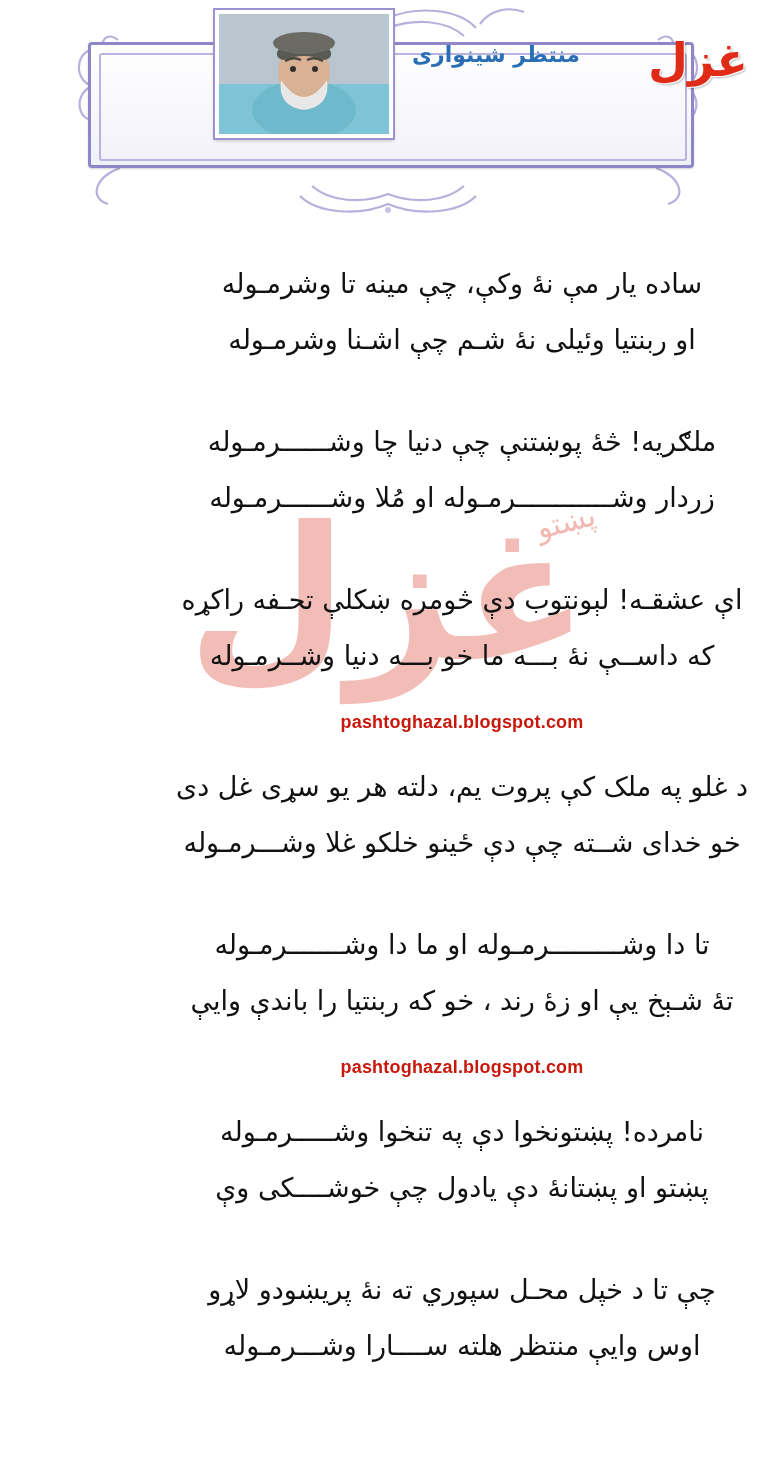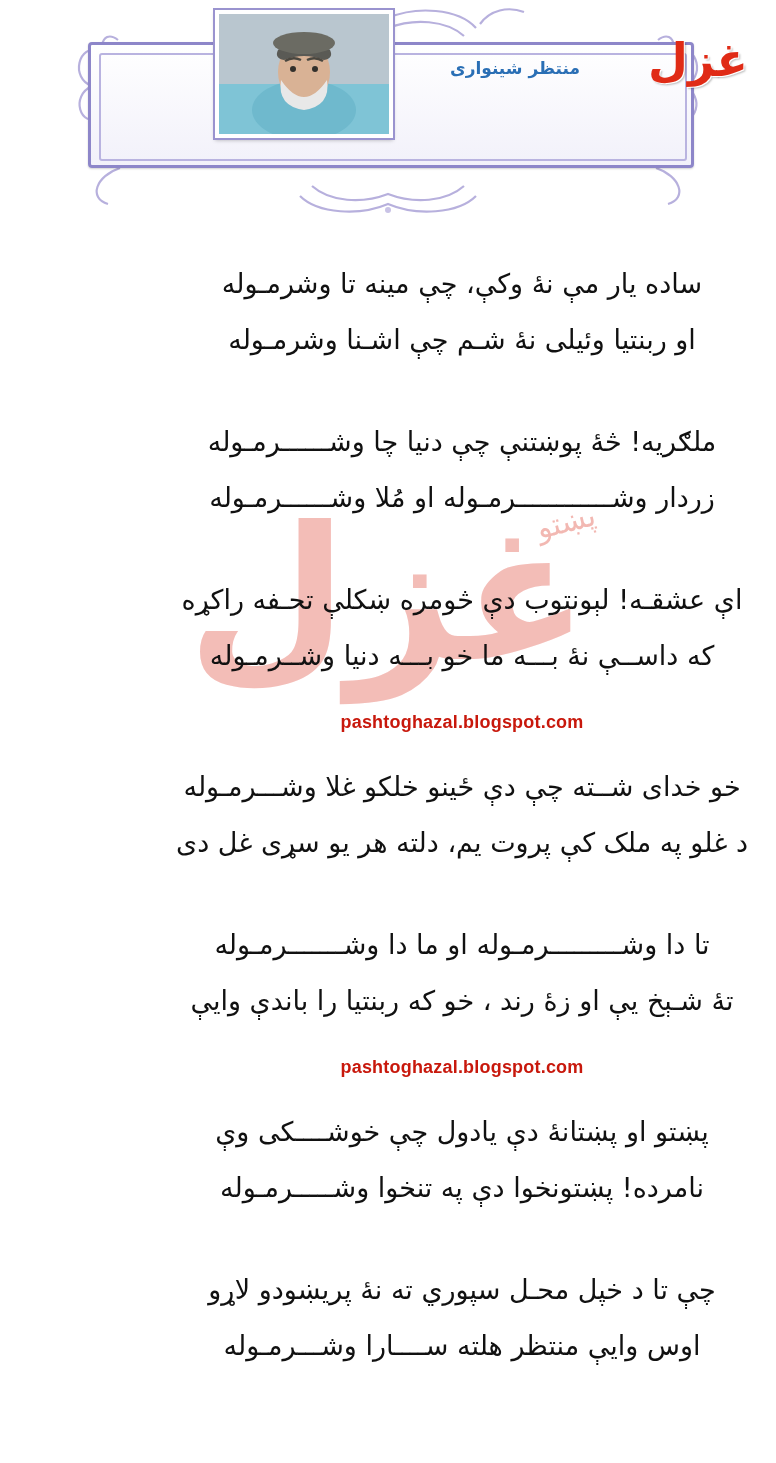--- a/index.html
+++ b/index.html
@@ -71,22 +71,22 @@
     box-shadow: 0 0 0 2px #9a93cf, 0 2px 4px rgba(0,0,0,.3);
     overflow: hidden;
     background: #cfd8de;
   }
   
   .portrait { display:block; width: 100%; height: 100%; }
 
   .banner-author {
     position: absolute;
     right: 196px;
-    top: 58px;
-    font-size: 17px;
+    top: 42px;
+    font-size: 22px;
     color: #2a6fb5;
     font-weight: bold;
     direction: rtl;
     white-space: nowrap;
   }
 
   
   .poem {
     position: relative;
     width: 628px;
@@ -222,33 +222,33 @@
   </div>
 
   <div class="stanza">
     <div class="line">اې عشقـه! لېونتوب دې څومره ښکلې تحـفه راکړه</div>
     <div class="line">که داســې نۀ بـــه ما خو بـــه دنیا وشــرمـوله</div>
   </div>
 
   <div class="watermark-url">pashtoghazal.blogspot.com</div>
 
   <div class="stanza">
+    <div class="line">د غلو په ملک کې پروت یم، دلته هر یو سړی غل دی</div>
     <div class="line">خو خدای شــته چې دې ځینو خلکو غلا وشـــرمـوله</div>
-    <div class="line">د غلو په ملک کې پروت یم، دلته هر یو سړی غل دی</div>
   </div>
 
   <div class="stanza">
     <div class="line">تا دا وشـــــــــرمـوله او ما دا وشـــــــرمـوله</div>
     <div class="line">تۀ شـېخ یې او زۀ رند ، خو که ربنتیا را باندې وایې</div>
   </div>
 
   <div class="watermark-url">pashtoghazal.blogspot.com</div>
 
   <div class="stanza">
+    <div class="line">نامرده! پښتونخوا دې په تنخوا وشـــــرمـوله</div>
     <div class="line">پښتو او پښتانۀ دې یادول چې خوشــــکی وې</div>
-    <div class="line">نامرده! پښتونخوا دې په تنخوا وشـــــرمـوله</div>
   </div>
 
   <div class="stanza">
     <div class="line">چې تا د خپل محـل سپوري ته نۀ پریښودو لاړو</div>
     <div class="line">اوس وایې منتظر هلته ســــارا وشـــرمـوله</div>
   </div>
 </div>
 
 </body></html>

